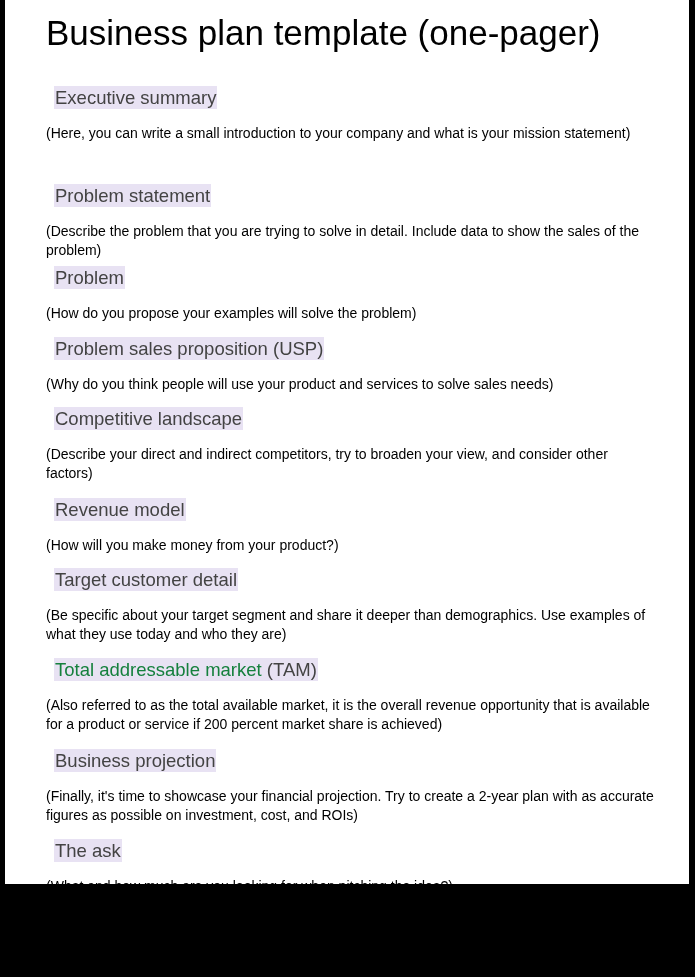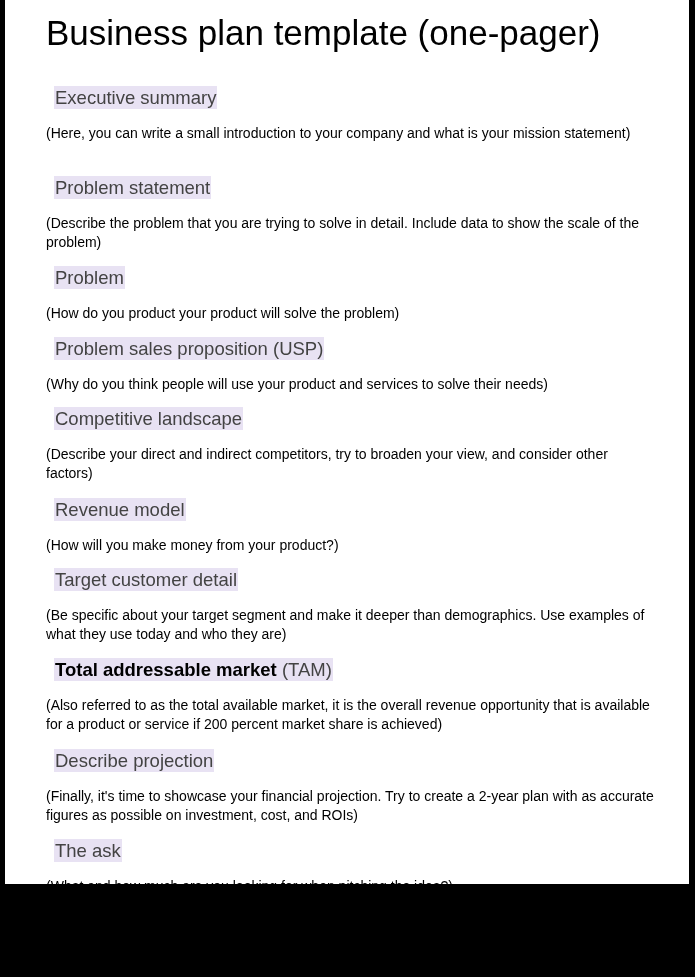--- a/index.html
+++ b/index.html
@@ -13,74 +13,74 @@
     }
     .title {
       position: absolute; left: 41px; top: 12px; margin: 0;
       font-size: 35px; font-weight: normal; color: #000; line-height: 42px; white-space: nowrap;
     }
     .section { position: absolute; left: 41px; width: 610px; }
     .heading {
       display: inline-block; background: #e8e2f3; color: #434343;
       font-size: 18.5px; line-height: 23px; padding: 0 1px; margin: 8px; font-weight: normal;
     }
-    .heading .dark { color: #000000; font-weight: bold; }
+    .heading .dark { color: #15803d; }
     .body {
       margin: 7px 0 0 0; font-size: 14px; line-height: 19px; color: #000;
     }
     .note { position: absolute; left: 41px; top: 900px; width: 610px; font-size: 14.2px; line-height: 19px; color: #000; margin: 0; }
   </style>
 </head>
 <body>
 
 <div class="page">
   <h1 class="title">Business plan template (one-pager)</h1>
 
   <div class="section" style="top:78px">
     <h2 class="heading">Executive summary</h2>
     <p class="body">(Here, you can write a small introduction to your company and what is your mission statement)</p>
   </div>
 
-  <div class="section" style="top:168px">
+  <div class="section" style="top:176px">
     <h2 class="heading">Problem statement</h2>
-    <p class="body">(Describe the problem that you are trying to solve in detail. Include data to show the scale of the problem)</p>
+    <p class="body">(Describe the problem that you are trying to solve in detail. Include data to show the sales of the problem)</p>
   </div>
 
   <div class="section" style="top:258px">
     <h2 class="heading">Problem</h2>
-    <p class="body">(How do you product your product will solve the problem)</p>
+    <p class="body">(How do you propose your examples will solve the problem)</p>
   </div>
 
   <div class="section" style="top:329px">
     <h2 class="heading">Problem sales proposition (USP)</h2>
-    <p class="body">(Why do you think people will use your product and services to solve their needs)</p>
+    <p class="body">(Why do you think people will use your product and services to solve sales needs)</p>
   </div>
 
   <div class="section" style="top:490px">
     <h2 class="heading">Revenue model</h2>
     <p class="body">(How will you make money from your product?)</p>
   </div>
 
   <div class="section" style="top:399px">
     <h2 class="heading">Competitive landscape</h2>
     <p class="body">(Describe your direct and indirect competitors, try to broaden your view, and consider other factors)</p>
   </div>
 
   <div class="section" style="top:560px">
     <h2 class="heading">Target customer detail</h2>
-    <p class="body">(Be specific about your target segment and make it deeper than demographics. Use examples of what they use today and who they are)</p>
+    <p class="body">(Be specific about your target segment and share it deeper than demographics. Use examples of what they use today and who they are)</p>
   </div>
 
   <div class="section" style="top:650px">
     <h2 class="heading"><span class="dark">Total addressable market</span><span> (TAM)</span></h2>
     <p class="body">(Also referred to as the total available market, it is the overall revenue opportunity that is available for a product or service if 200 percent market share is achieved)</p>
   </div>
 
   <div class="section" style="top:741px">
-    <h2 class="heading">Describe projection</h2>
+    <h2 class="heading">Business projection</h2>
     <p class="body">(Finally, it's time to showcase your financial projection. Try to create a 2-year plan with as accurate figures as possible on investment, cost, and ROIs)</p>
   </div>
 
   <div class="section" style="top:831px">
     <h2 class="heading">The ask</h2>
     <p class="body">(What and how much are you looking for when pitching the idea?)</p>
   </div>
 
 </div>
 

